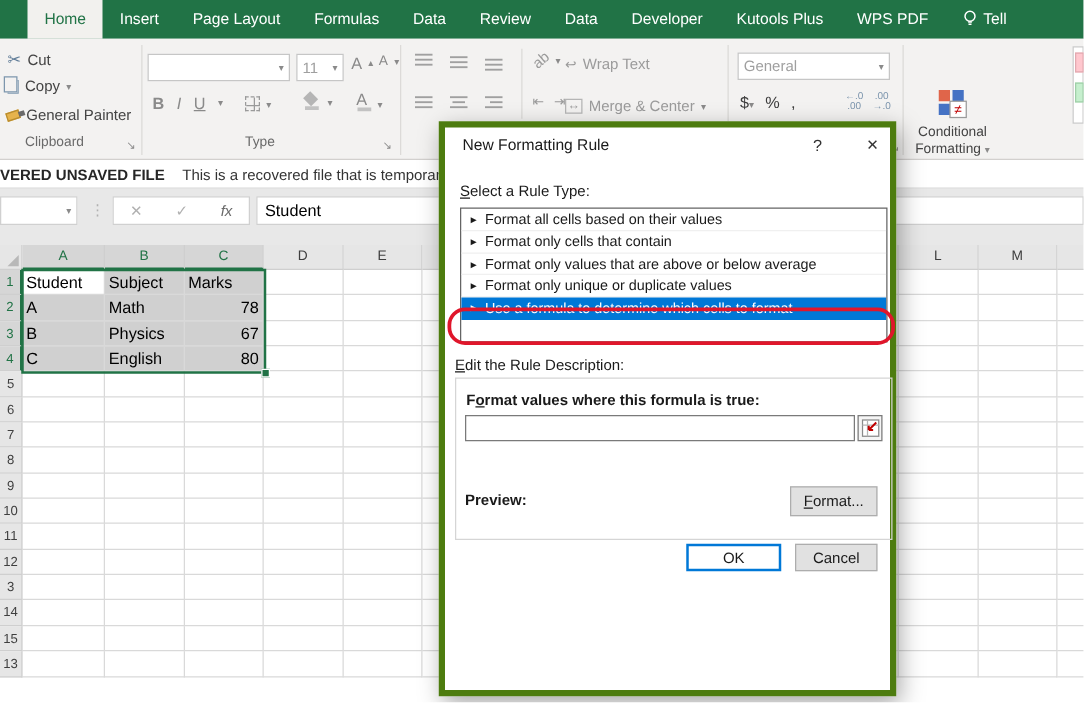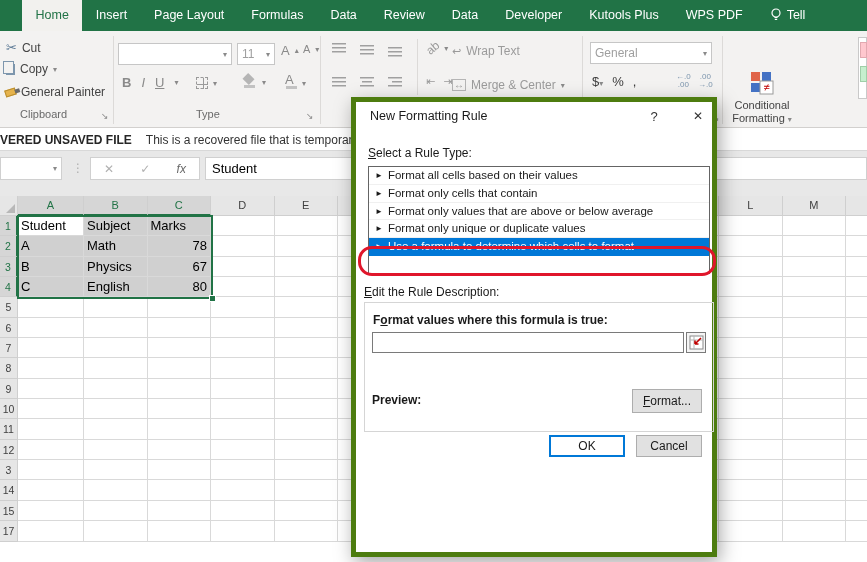--- a/index.html
+++ b/index.html
@@ -527,21 +527,21 @@
         <div class="cell" style="width: 63.5px;"></div>
         <div class="cell" style="width: 63.5px;"></div>
         <div class="cell" style="width: 63.5px;"></div>
         <div class="cell" style="width: 63.5px;"></div>
         <div class="cell" style="width: 63.5px;"></div>
         <div class="cell" style="width: 63.5px;"></div>
         <div class="cell" style="width: 63.5px;"></div>
         <div class="cell" style="width: 63.5px;"></div>
       </div>
       <div class="grow">
-        <div class="rhdr" style="width: 18px;">17</div>
+        <div class="rhdr" style="width: 18px;">13</div>
         <div class="cell" style="width: 66px;"></div>
         <div class="cell" style="width: 63.5px;"></div>
         <div class="cell" style="width: 63.5px;"></div>
         <div class="cell" style="width: 63.5px;"></div>
         <div class="cell" style="width: 63.5px;"></div>
         <div class="cell" style="width: 63.5px;"></div>
         <div class="cell" style="width: 63.5px;"></div>
         <div class="cell" style="width: 63.5px;"></div>
         <div class="cell" style="width: 63.5px;"></div>
         <div class="cell" style="width: 63.5px;"></div>

